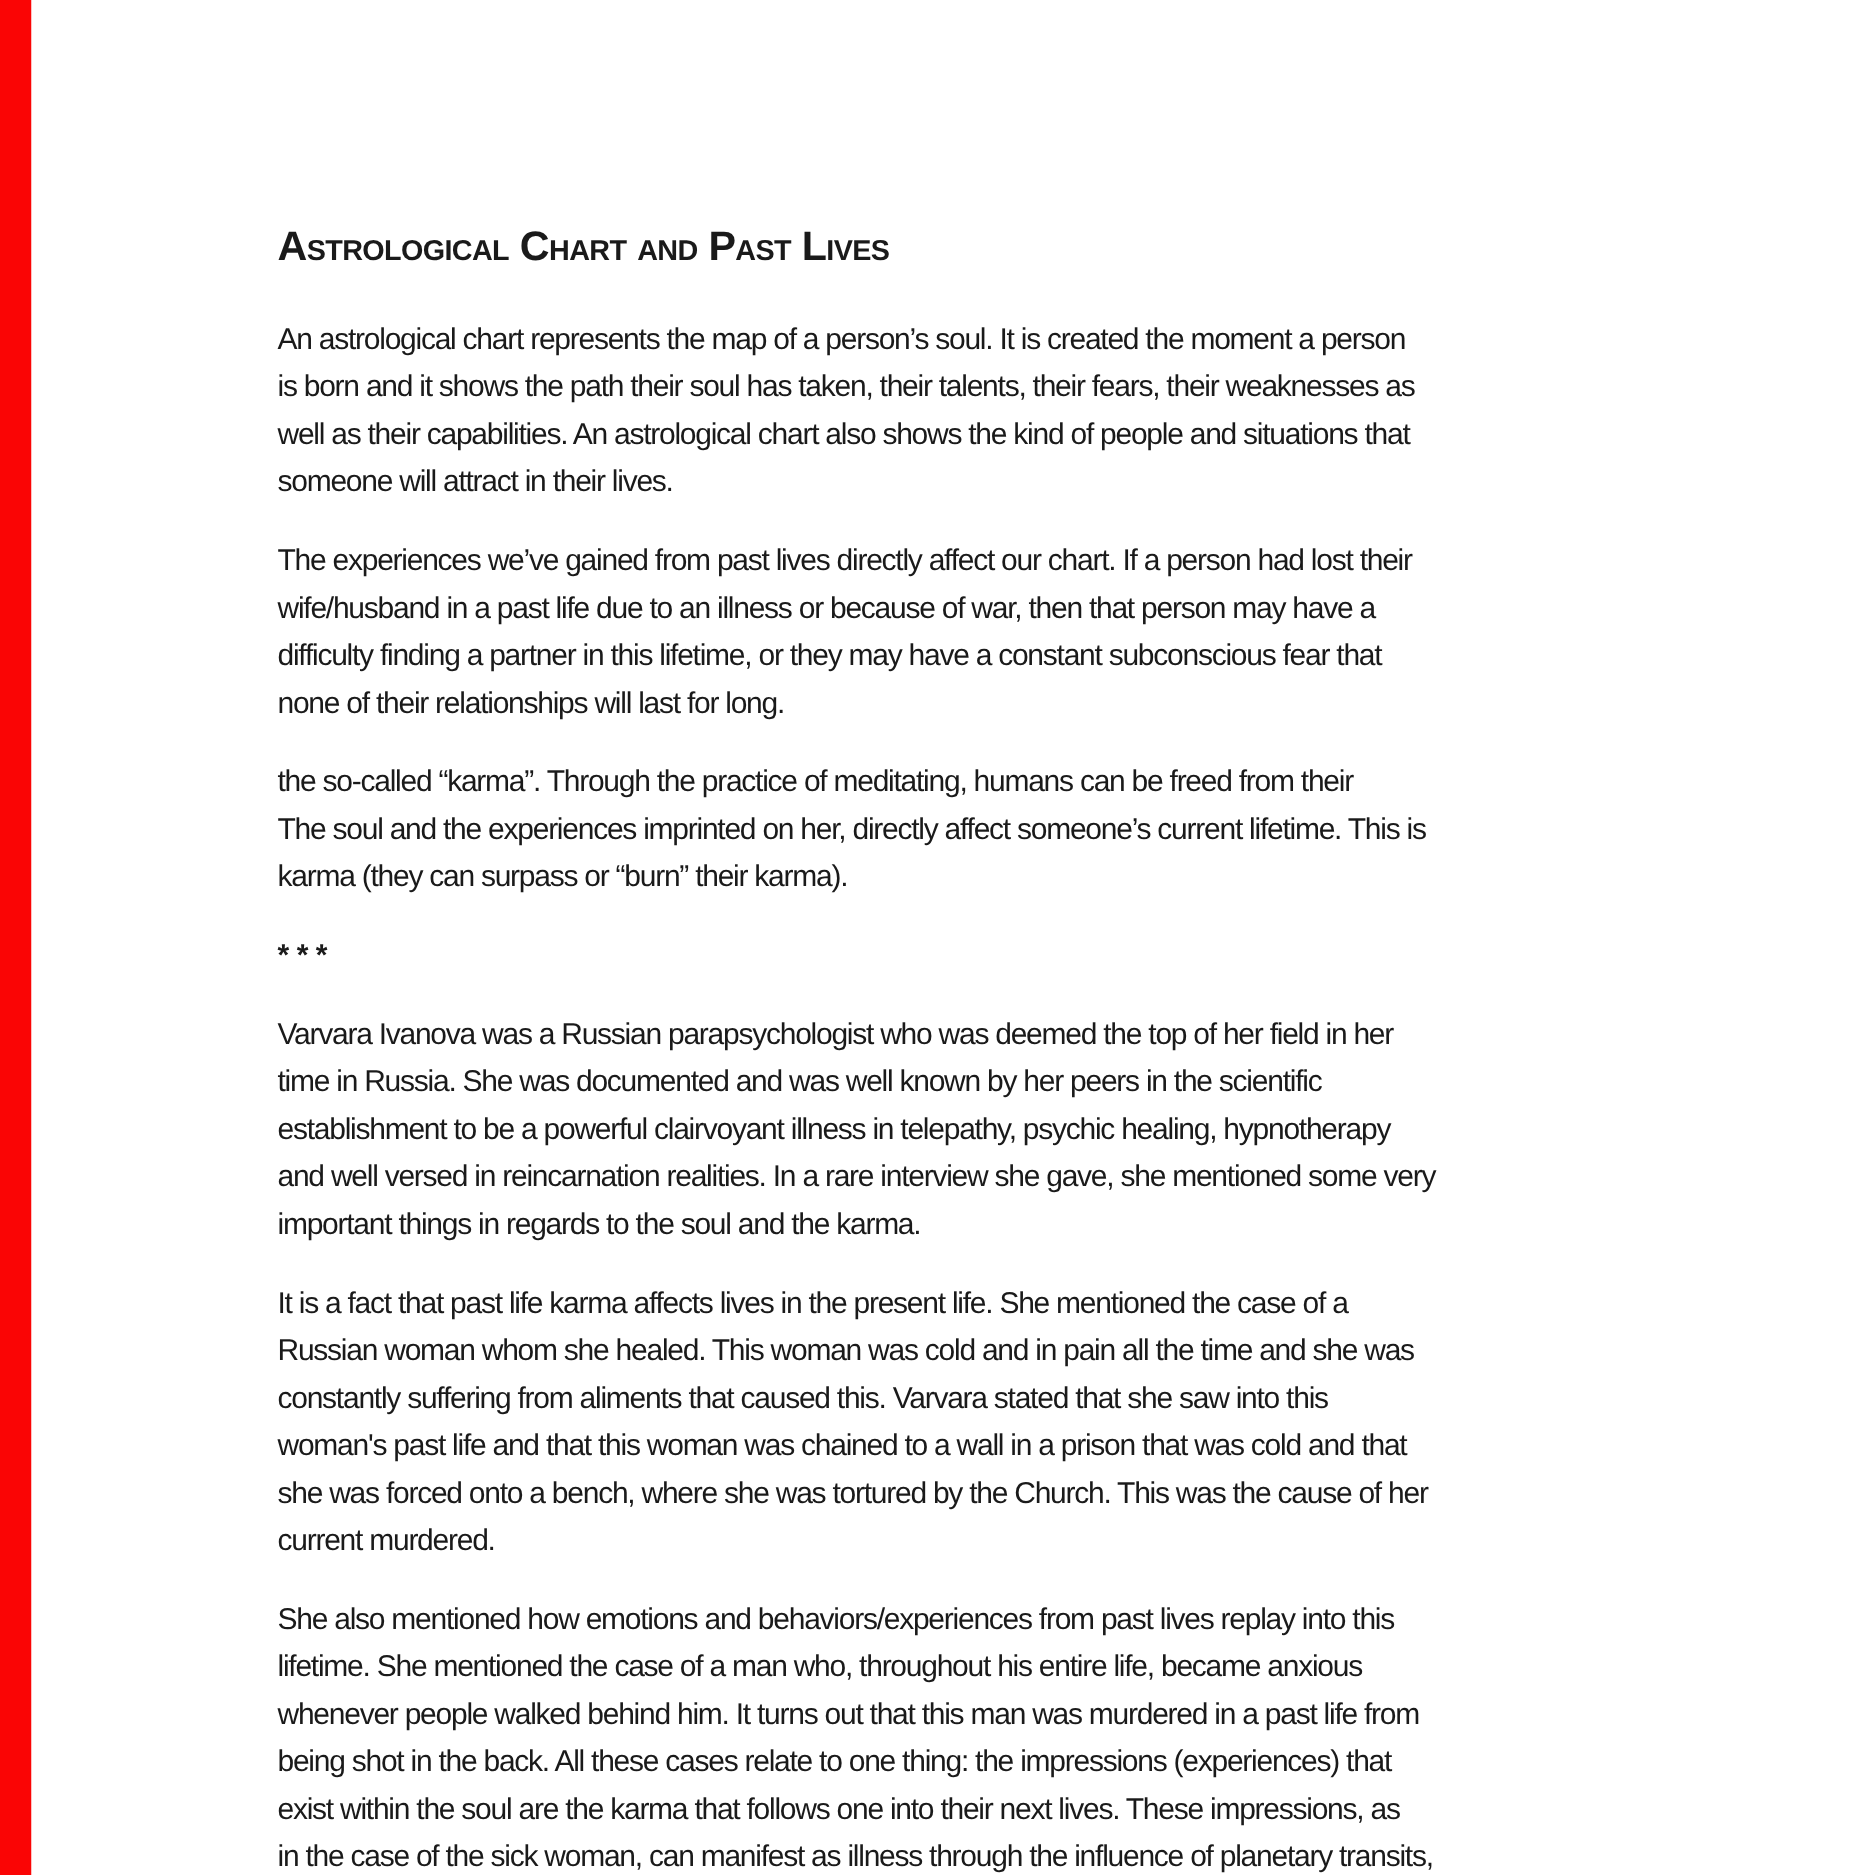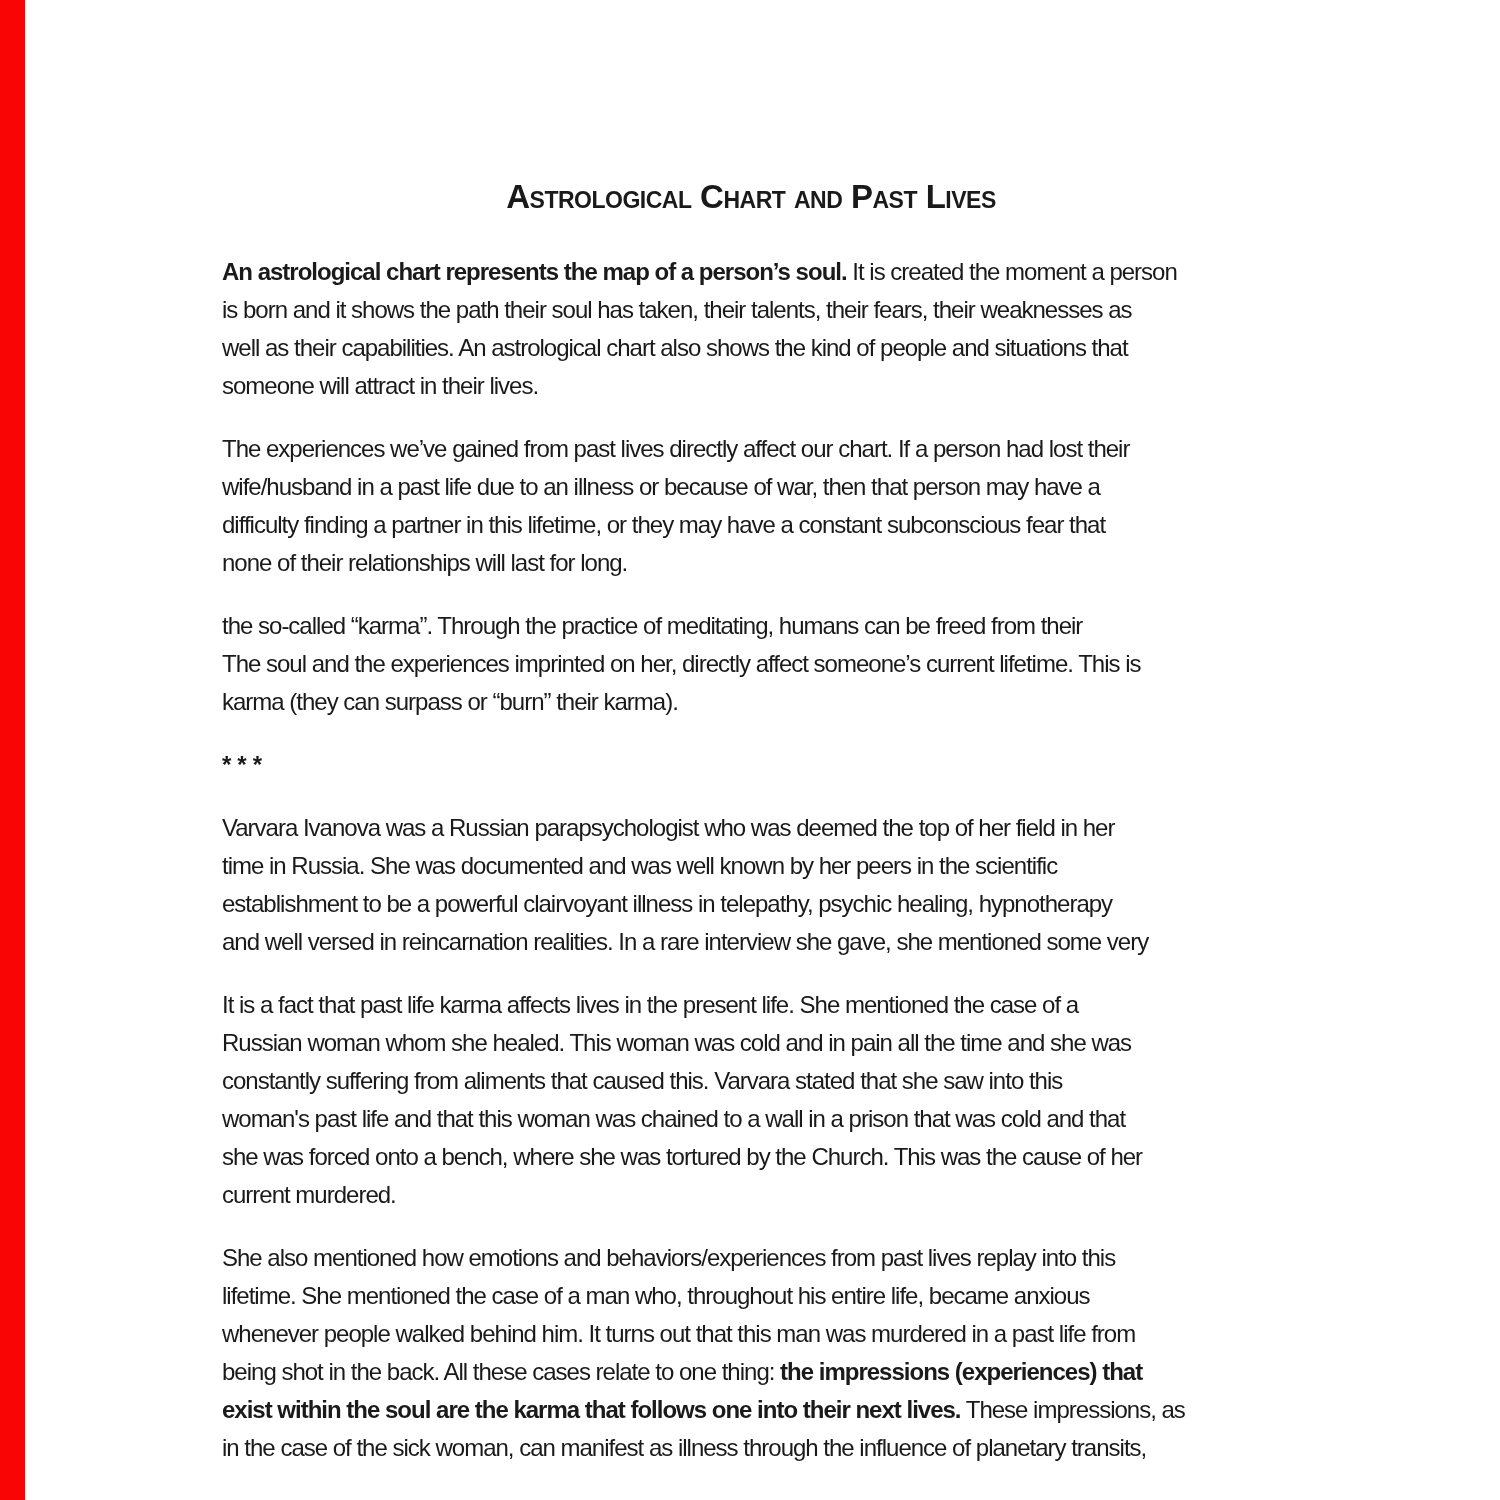--- a/index.html
+++ b/index.html
@@ -28,36 +28,35 @@
     left: 222px;
     top: 177px;
     width: 1058px;
   }
   h1.doc-title {
     margin: 0 0 36px 0;
     font-size: 33px;
     line-height: 40px;
     font-weight: bold;
     font-variant: small-caps;
-    text-align: center;
     letter-spacing: -0.5px;
     color: #1a1a1a;
   }
   .para {
     margin: 0 0 25px 0;
   }
   .line {
     font-size: 24px;
     line-height: 38px;
     letter-spacing: -1px;
     white-space: pre;
     color: #1a1a1a;
   }
   .b {
-    font-weight: bold;
+    font-weight: normal;
   }
   .separator .line {
     letter-spacing: 6px;
     font-weight: bold;
   }
 </style>
 </head>
 <body>
 
 <div class="accent-bar" style="background: rgb(250, 5, 5);"></div>
@@ -83,20 +82,21 @@
         <div class="line"><span>karma (they can surpass or “burn” their karma).</span></div>
       </div>
       <div class="para separator">
         <div class="line"><span>***</span></div>
       </div>
       <div class="para">
         <div class="line"><span>Varvara Ivanova was a Russian parapsychologist who was deemed the top of her field in her</span></div>
         <div class="line"><span>time in Russia. She was documented and was well known by her peers in the scientific</span></div>
         <div class="line"><span>establishment to be a powerful clairvoyant illness in telepathy, psychic healing, hypnotherapy</span></div>
         <div class="line"><span>and well versed in reincarnation realities. In a rare interview she gave, she mentioned some very</span></div>
+        <div class="line"><span>important things in regards to the soul and the karma.</span></div>
       </div>
       <div class="para">
         <div class="line"><span>It is a fact that past life karma affects lives in the present life. She mentioned the case of a</span></div>
         <div class="line"><span>Russian woman whom she healed. This woman was cold and in pain all the time and she was</span></div>
         <div class="line"><span>constantly suffering from aliments that caused this. Varvara stated that she saw into this</span></div>
         <div class="line"><span>woman's past life and that this woman was chained to a wall in a prison that was cold and that</span></div>
         <div class="line"><span>she was forced onto a bench, where she was tortured by the Church. This was the cause of her</span></div>
         <div class="line"><span>current murdered.</span></div>
       </div>
       <div class="para">

